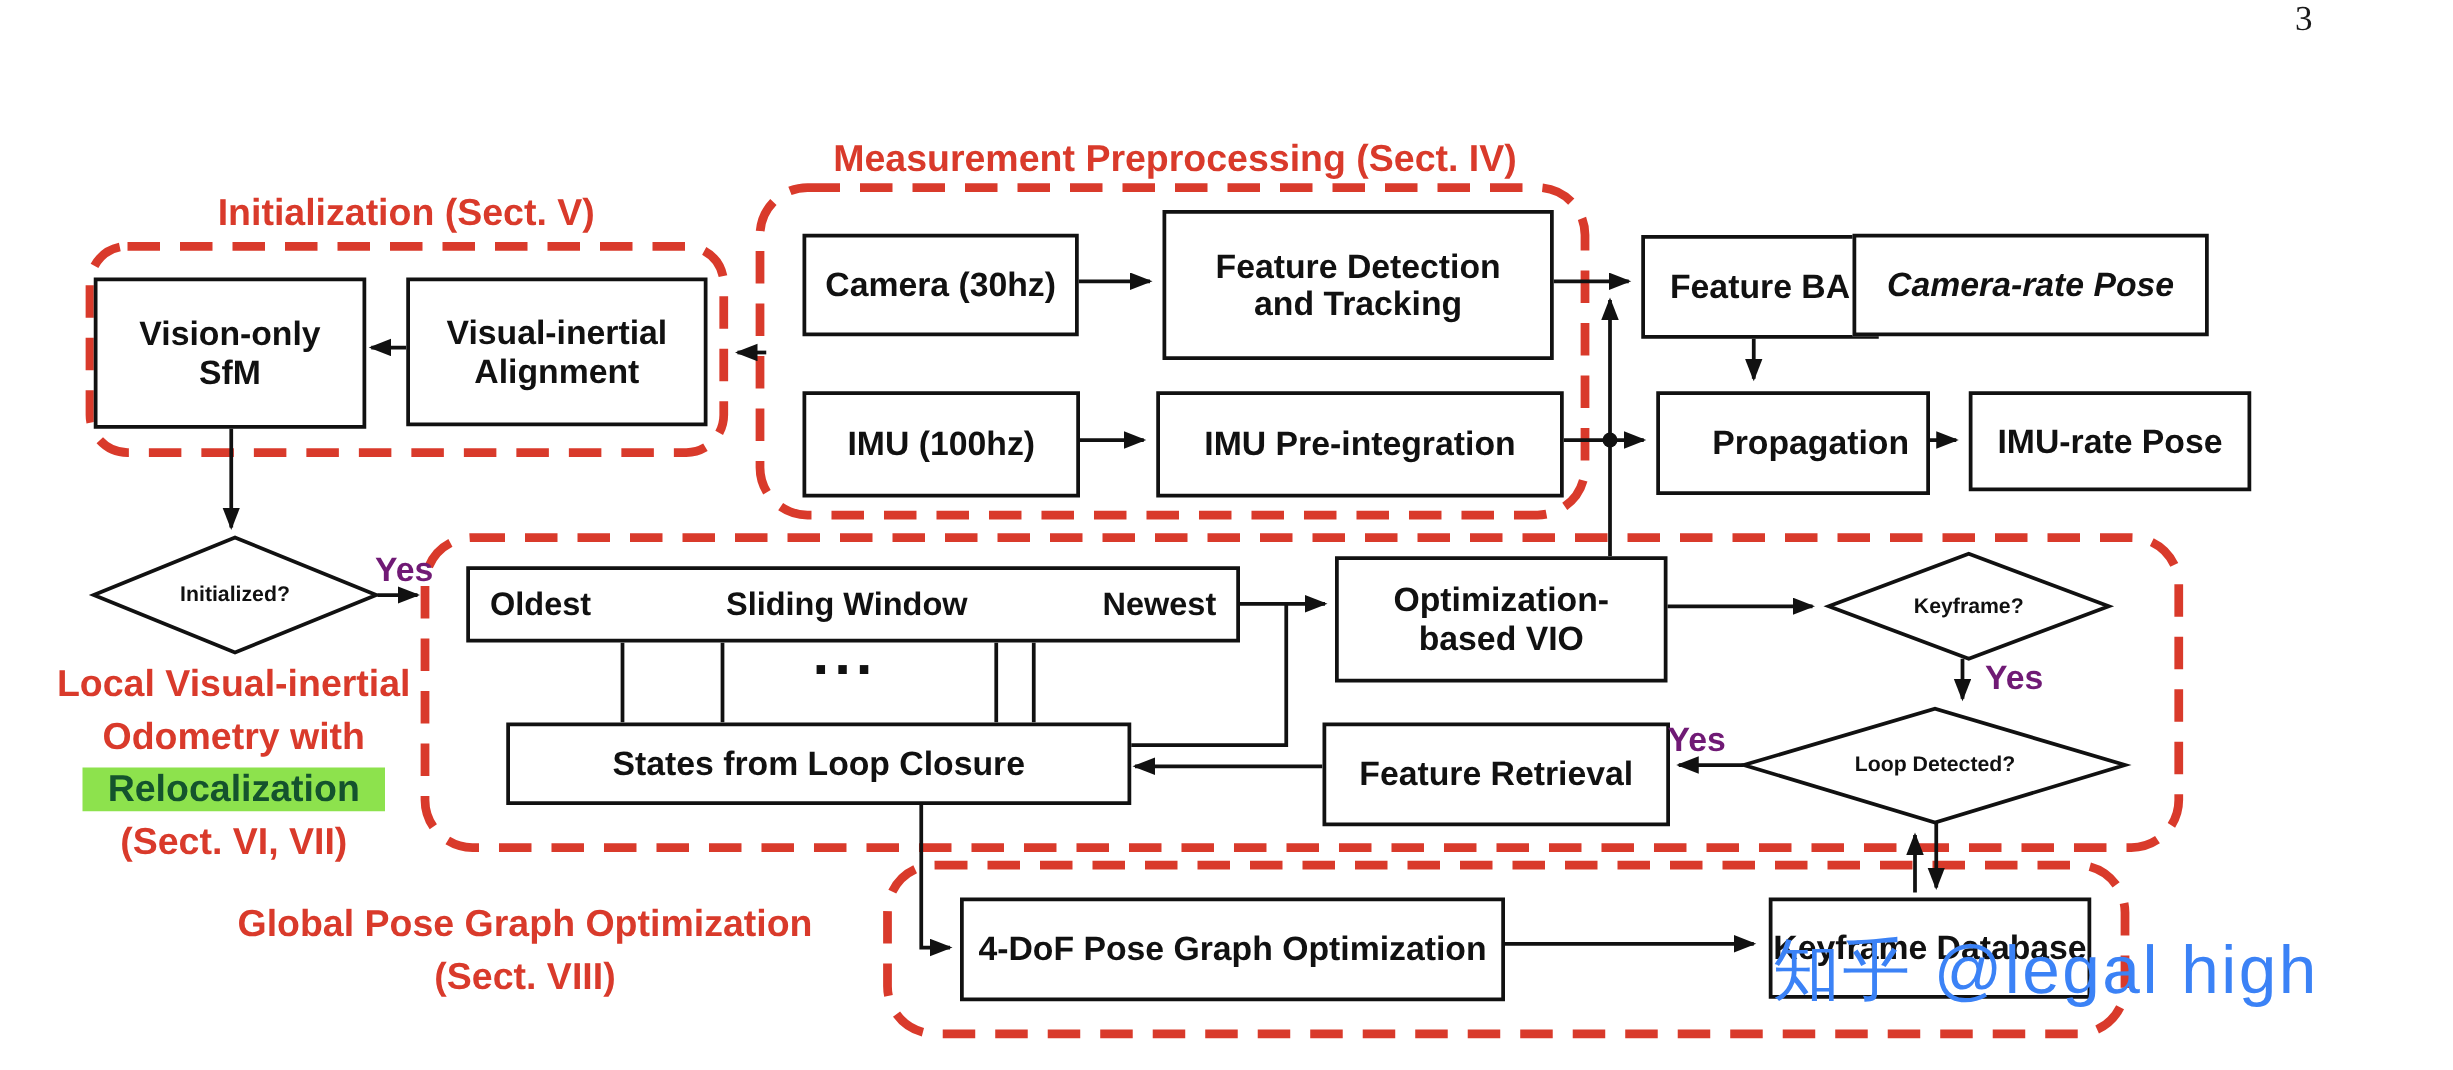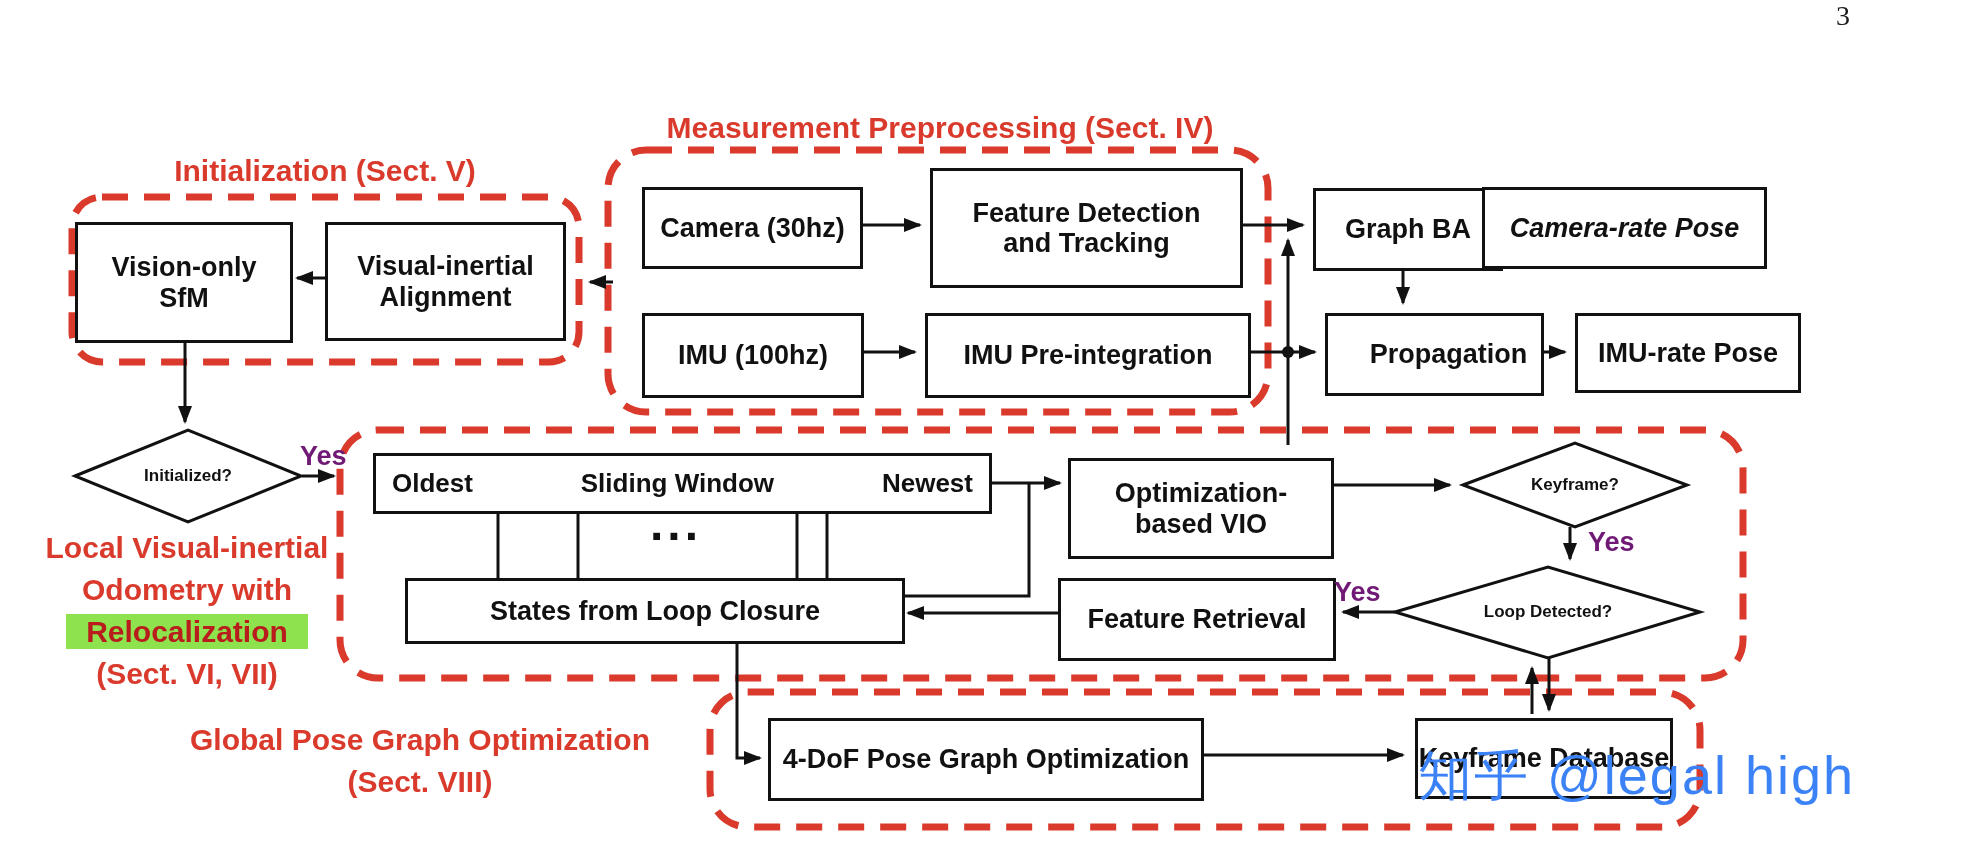--- a/index.html
+++ b/index.html
@@ -20,21 +20,21 @@
   }
   .dtext{
     position:absolute;display:flex;align-items:center;justify-content:center;text-align:right;
     font-weight:bold;font-size:17px;color:#111;
   }
   .redtitle{
     position:absolute;color:#d93a2b;font-weight:bold;font-size:30px;text-align:center;line-height:1.4;
   }
   .yeslabel{position:absolute;font-weight:bold;font-size:27px;color:#701a75;}
   .ellipsis{position:absolute;font-weight:bold;font-size:48px;letter-spacing:4px;color:#111;}
-  .hl{background:#8de24d;color:#b91c1c;padding:1px 20px;}
+  .hl{background:#8de24d;color:#14532d;padding:1px 20px;}
   .watermark{
     position:absolute;color:#3b82f6;font-size:54px;font-weight:normal;letter-spacing:2px;
     z-index:20;white-space:nowrap;
   }
   .pagenum{position:absolute;font-family:"Liberation Serif","DejaVu Serif",serif;font-size:28px;color:#1a1a1a;}
 </style>
 </head>
 <body>
 
 <div class="stage">
@@ -153,34 +153,34 @@
 
   <div class="node" style="left:75px;top:222px;width:212px;height:115px;">Vision-only
 SfM</div>
   <div class="node" style="left:325px;top:222px;width:235px;height:113px;">Visual-inertial
 Alignment</div>
   <div class="node" style="left:642px;top:187px;width:215px;height:76px;white-space:nowrap;">Camera (30hz)</div>
   <div class="node" style="left:930px;top:168px;width:307px;height:114px;">Feature Detection
 and Tracking</div>
   <div class="node" style="left:642px;top:313px;width:216px;height:79px;white-space:nowrap;">IMU (100hz)</div>
   <div class="node" style="left:925px;top:313px;width:320px;height:79px;white-space:nowrap;">IMU Pre-integration</div>
-  <div class="node" style="left:1313px;top:188px;width:184px;height:77px;white-space:nowrap;">Graph BA</div>
+  <div class="node" style="left:1313px;top:188px;width:184px;height:77px;white-space:nowrap;">Feature BA</div>
   <div class="node" style="left:1482px;top:187px;width:279px;height:76px;white-space:nowrap;font-style:italic;">Camera-rate Pose</div>
   <div class="node" style="left:1325px;top:313px;width:185px;height:77px;white-space:nowrap;padding-left:28px;">Propagation</div>
   <div class="node" style="left:1575px;top:313px;width:220px;height:74px;white-space:nowrap;">IMU-rate Pose</div>
 
   <div class="slidebox" style="left:373px;top:453px;width:619px;height:61px;">
     <span>Oldest</span>
     <span>Sliding Window</span>
     <span>Newest</span>
   </div>
   <div class="ellipsis" style="left:650px;top:496px;">...</div>
 
   <div class="node" style="left:405px;top:578px;width:494px;height:60px;white-space:nowrap;">States from Loop Closure</div>
-  <div class="node" style="left:1068px;top:458px;width:260px;height:95px;">Optimization-
+  <div class="node" style="left:1068px;top:445px;width:260px;height:95px;">Optimization-
 based VIO</div>
   <div class="node" style="left:1058px;top:578px;width:272px;height:77px;white-space:nowrap;">Feature Retrieval</div>
   <div class="node" style="left:768px;top:718px;width:430px;height:77px;white-space:nowrap;">4-DoF Pose Graph Optimization</div>
   <div class="node" style="left:1415px;top:718px;width:252px;height:75px;white-space:nowrap;">Keyframe Database</div>
 
   <div class="dtext" style="left:88px;top:458px;width:200px;height:36px;">Initialized?</div>
   <div class="dtext" style="left:1475px;top:467px;width:200px;height:36px;">Keyframe?</div>
   <div class="dtext" style="left:1423px;top:594px;width:250px;height:36px;">Loop Detected?</div>
 
   <div class="yeslabel" style="left:300px;top:441px;">Yes</div>

